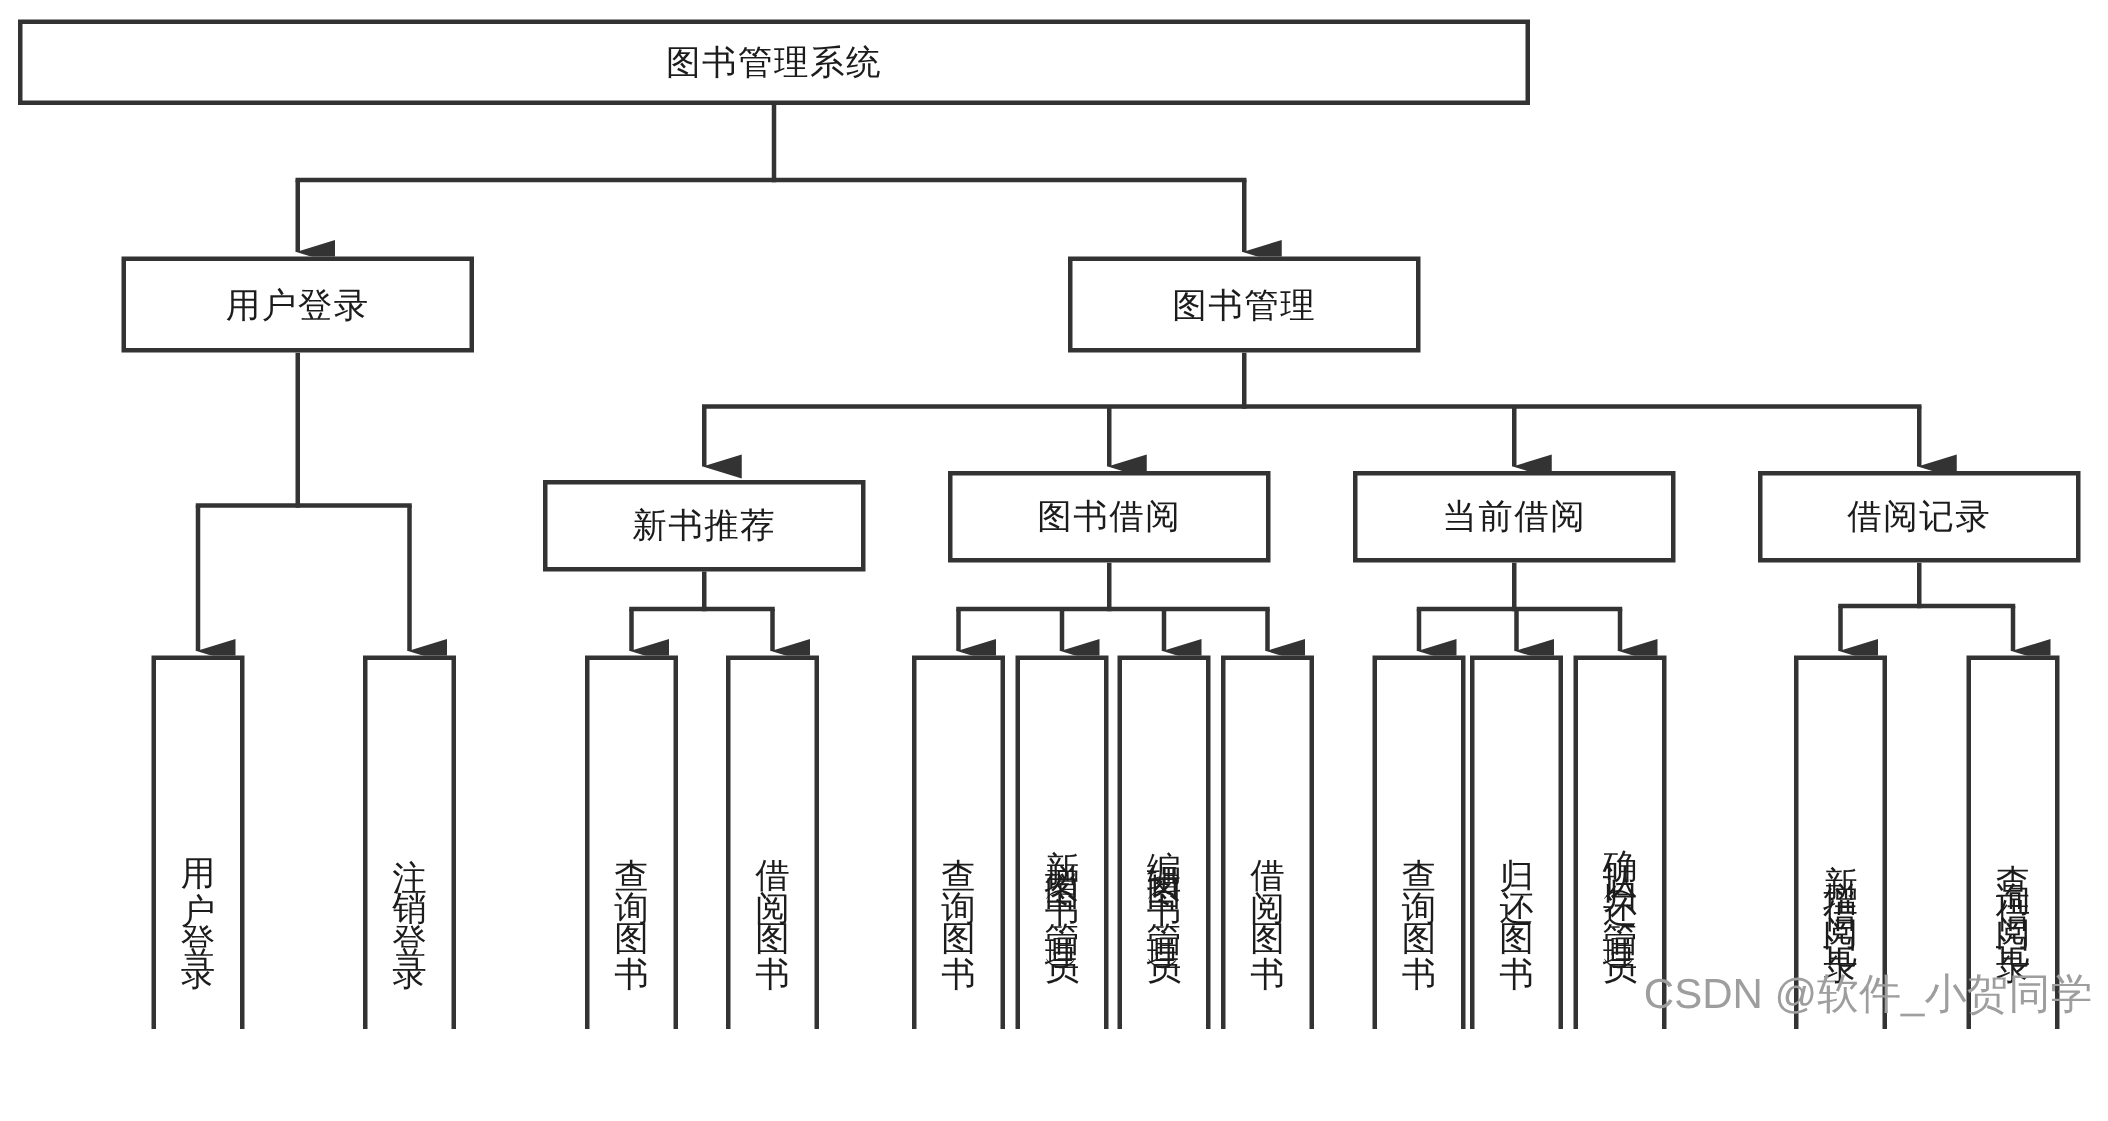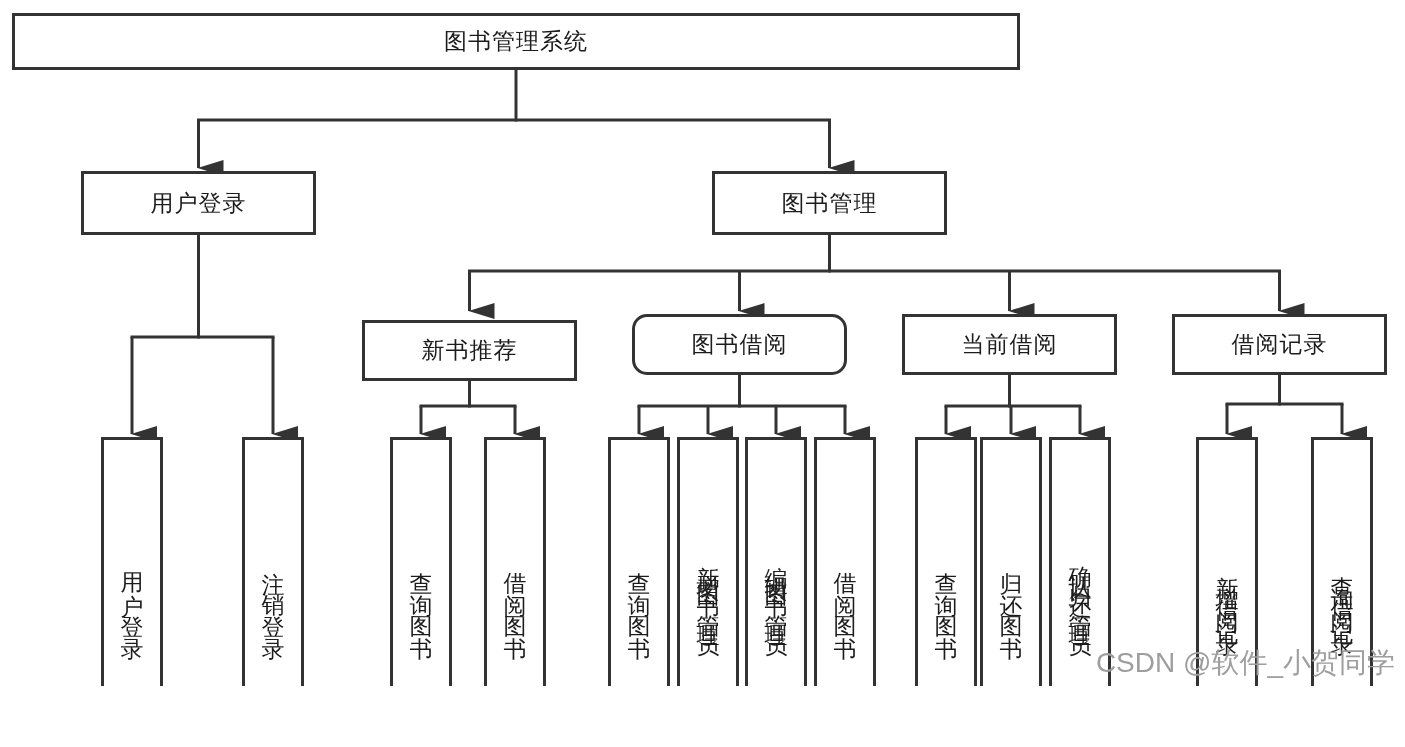--- a/index.html
+++ b/index.html
@@ -92,21 +92,21 @@
   <div class="box" style="left:81px; top:171px; width:235px; height:64px;">
     <span class="h-label">用户登录</span>
   </div>
   <div class="box" style="left:712px; top:171px; width:235px; height:64px;">
     <span class="h-label">图书管理</span>
   </div>
 
   <div class="box" style="left:362px; top:296px; width:215px; height:61px;margin-top:24px;">
     <span class="h-label">新书推荐</span>
   </div>
-  <div class="box" style="left:632px; top:314px; width:215px; height:61px;border-radius:15px;">
+  <div class="box" style="left:632px; top:314px; width:215px; height:61px;">
     <span class="h-label">图书借阅</span>
   </div>
   <div class="box" style="left:1172px; top:314px; width:215px; height:61px;">
     <span class="h-label">借阅记录</span>
   </div>
   <div class="box" style="left:902px; top:314px; width:215px; height:61px;">
     <span class="h-label">当前借阅</span>
   </div>
 
   <div class="box" style="left:101px; top:437px; width:62px; height:300px;">

